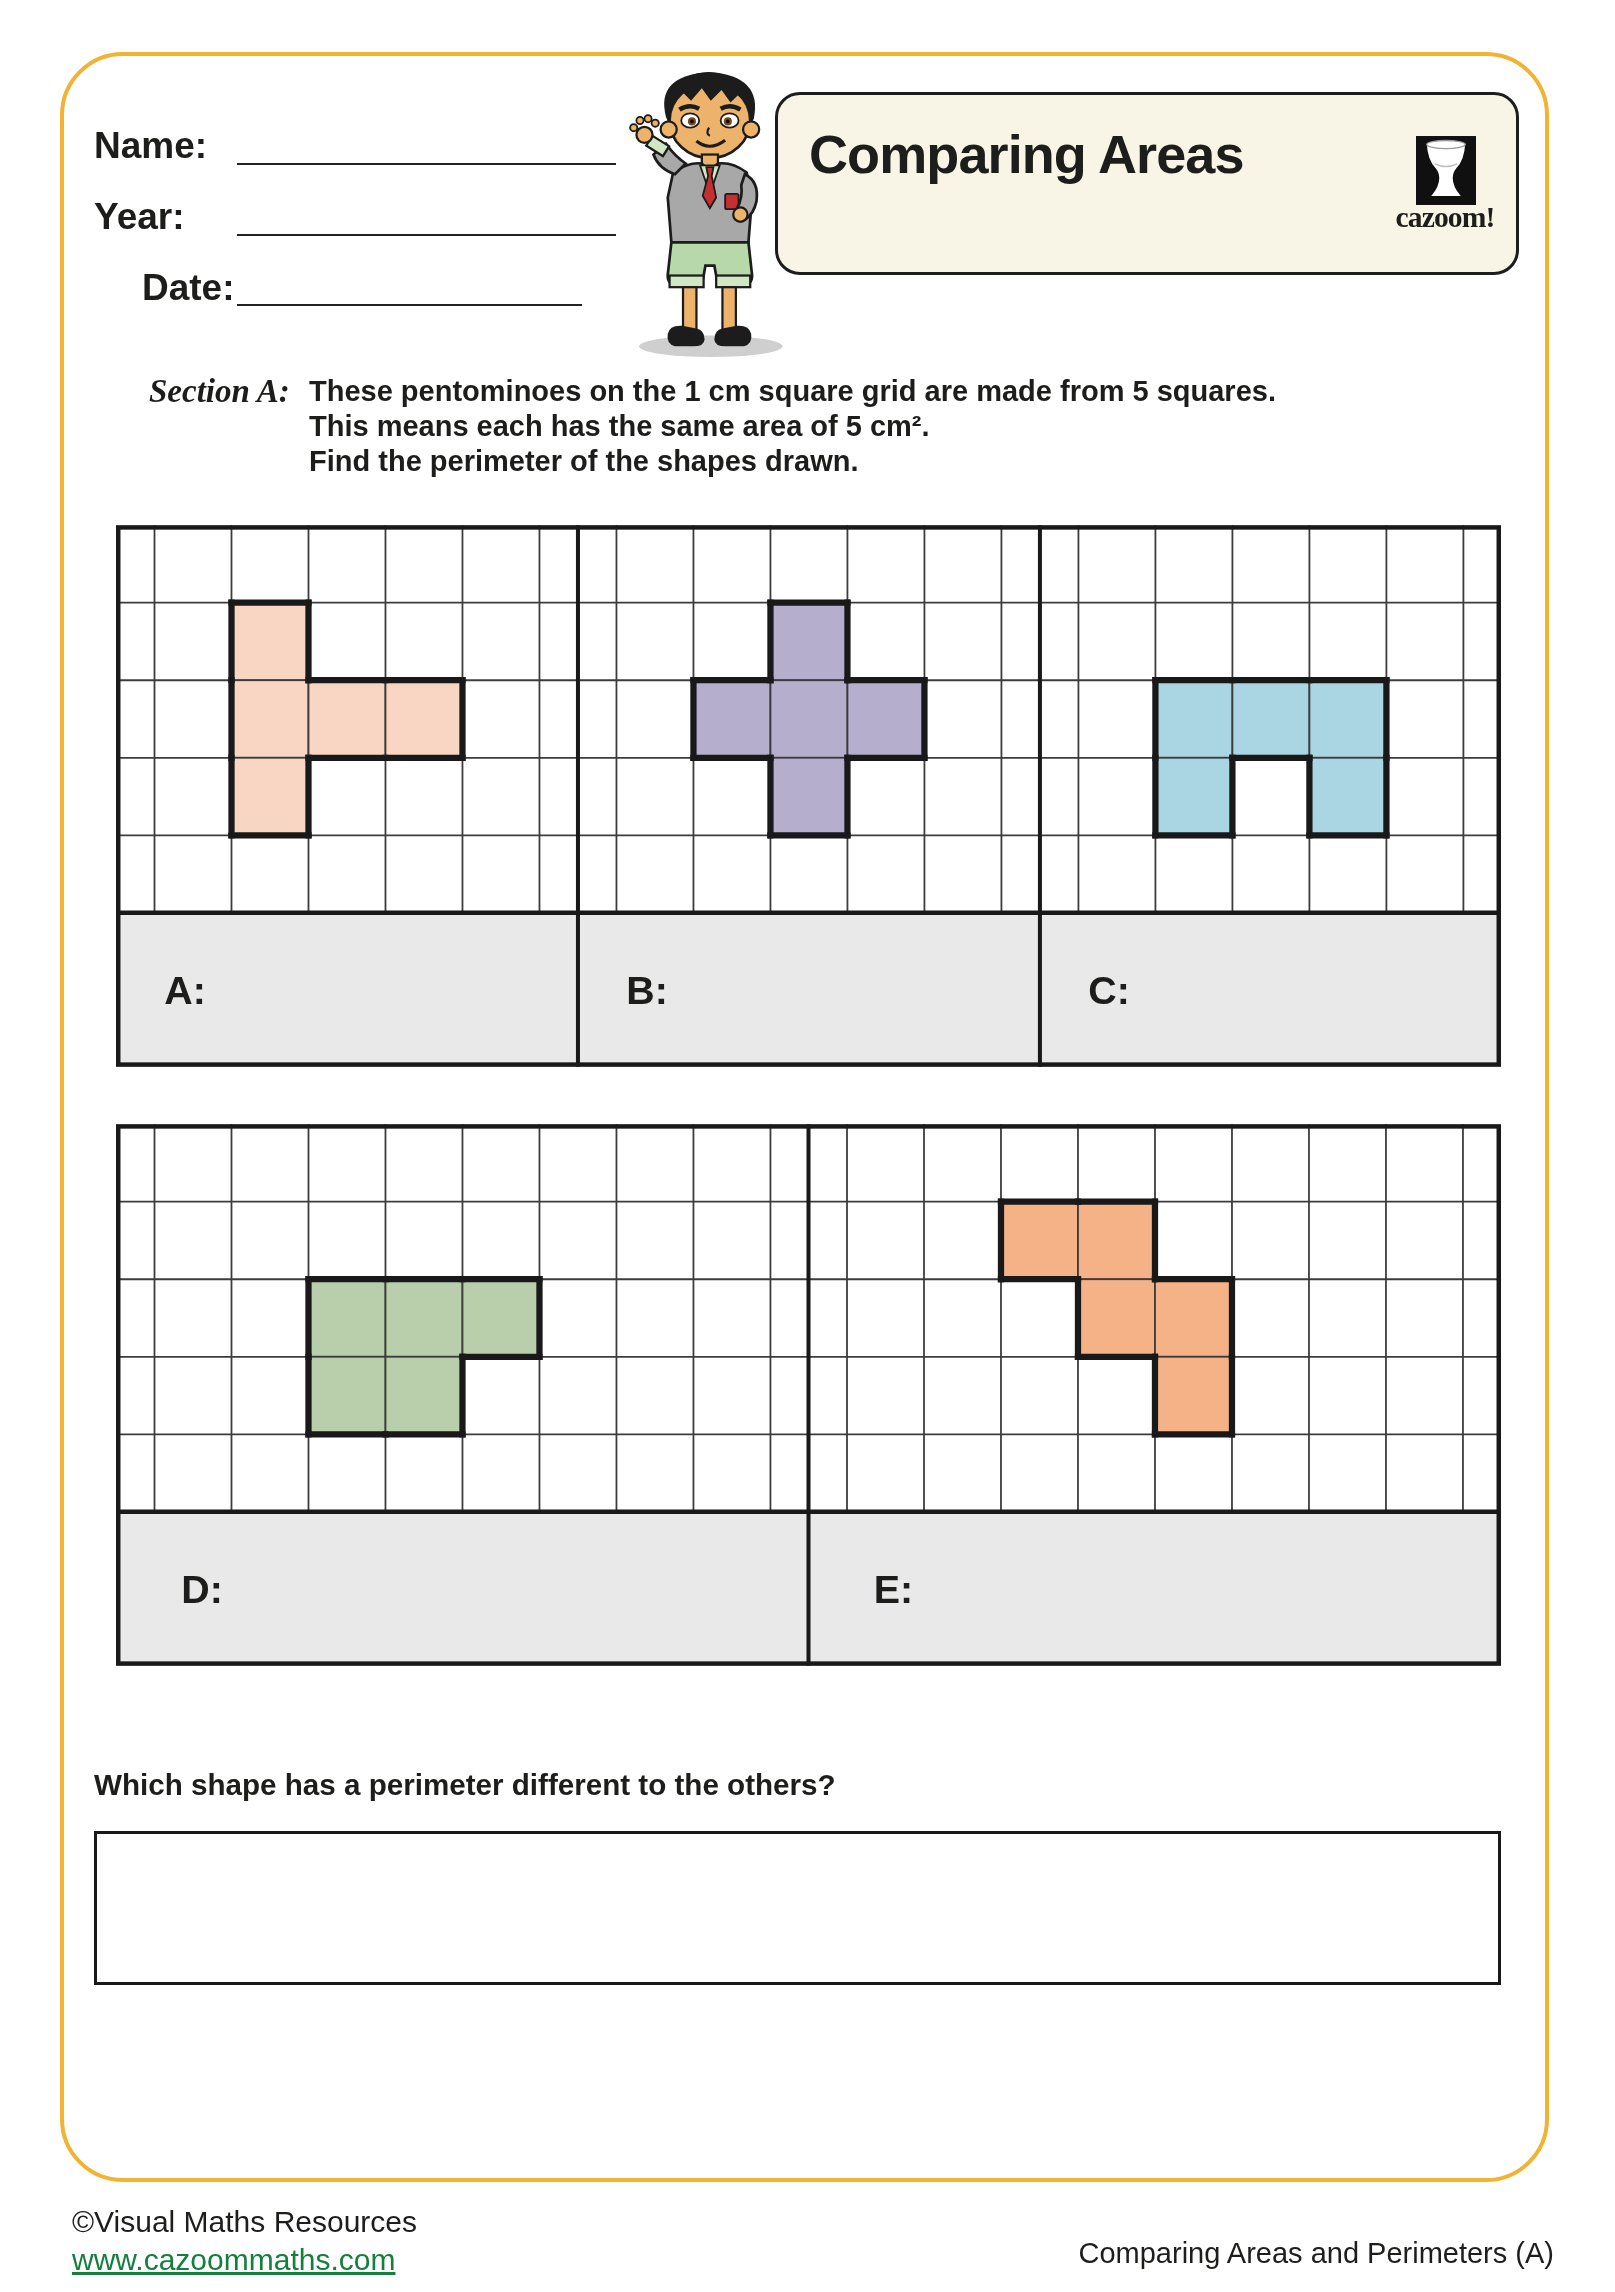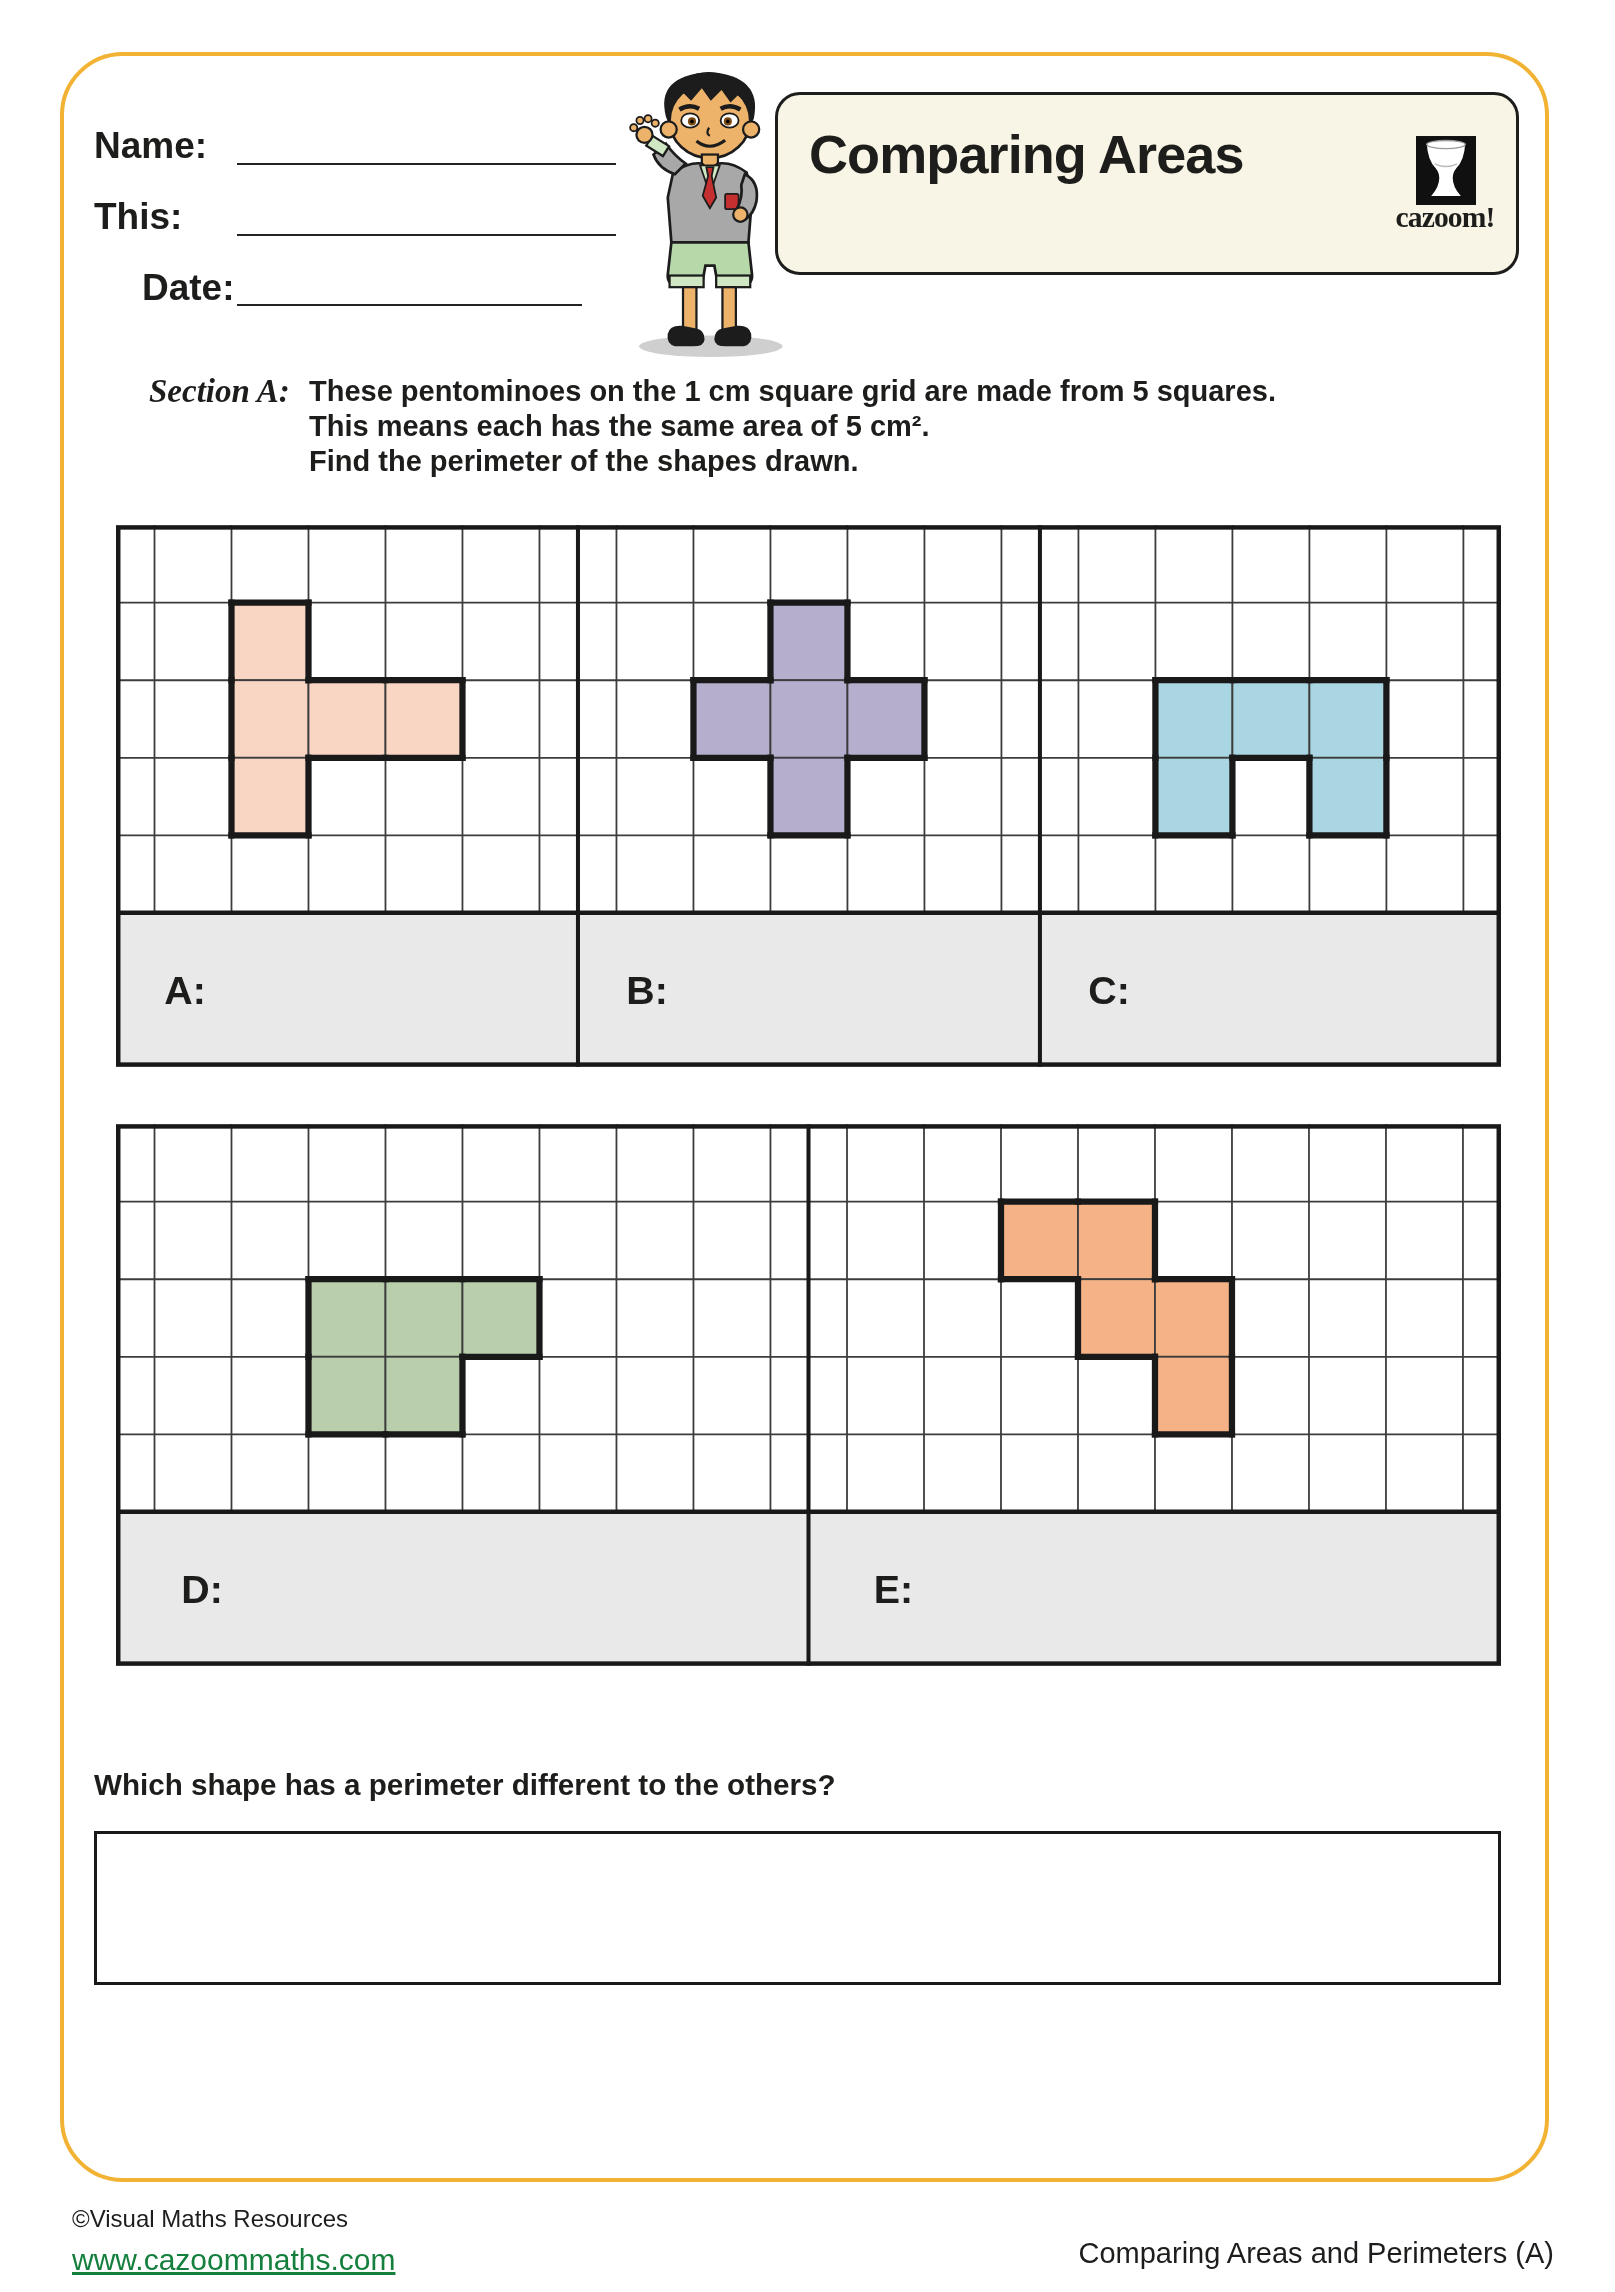--- a/index.html
+++ b/index.html
@@ -27,31 +27,31 @@
   
   .section-label{left:113px;top:373px;font-family:"Liberation Serif",serif;font-style:italic;font-weight:bold;font-size:33px;margin-left:36px;}
   .instructions{left:309px;top:374px;width:1119px;font-weight:bold;font-size:29px;line-height:35px;}
   
   .grid-block{position:absolute;}
   .grid-block svg{display:block;}
   
   .question{left:94px;top:1768px;font-weight:bold;font-size:29.6px;}
   .answer-box{left:94px;top:1831px;width:1407px;height:154px;border:3.6px solid #191919;box-sizing:border-box;background:#fff;}
   
-  .foot-copy{left:72px;top:2205px;font-size:24px;}
+  .foot-copy{left:72px;top:2205px;font-size:30px;}
   .foot-link{left:72px;top:2243px;font-size:30px;color:#15803d;text-decoration:underline;}
   .foot-right{left:927px;top:2237px;width:627px;text-align:right;font-size:29px;}
 </style>
 </head>
 <body>
 
 <div class="abs page-frame"></div>
 
 <div class="abs field-label" style="left:94px;top:125px;">Name:</div>
-<div class="abs field-label" style="left:94px;top:196px;">This:</div>
+<div class="abs field-label" style="left:94px;top:196px;">Year:</div>
 <div class="abs field-label" style="left:94px;top:267px;margin-left:48px;">Date:</div>
 <div class="abs writein" style="left:237px;top:163px;width:379px;"></div>
 <div class="abs writein" style="left:237px;top:234px;width:379px;"></div>
 <div class="abs writein" style="left:237px;top:304px;width:345px;"></div>
 
 <div class="abs" style="left:614px;top:63px;width:190px;height:296px;">
   <svg width="190" height="296" viewBox="0 0 212 330">
     <ellipse cx="108" cy="316" rx="80" ry="12" fill="#cfcfcf"></ellipse>
     <path d="M58,60 Q46,14 106,10 Q166,14 156,62 Q150,74 144,76 L70,76 Q62,72 58,60 Z" fill="#1c1c1c"></path>
     <ellipse cx="107" cy="64" rx="45" ry="42" fill="#edb36a" stroke="#1c1c1c" stroke-width="3"></ellipse>

